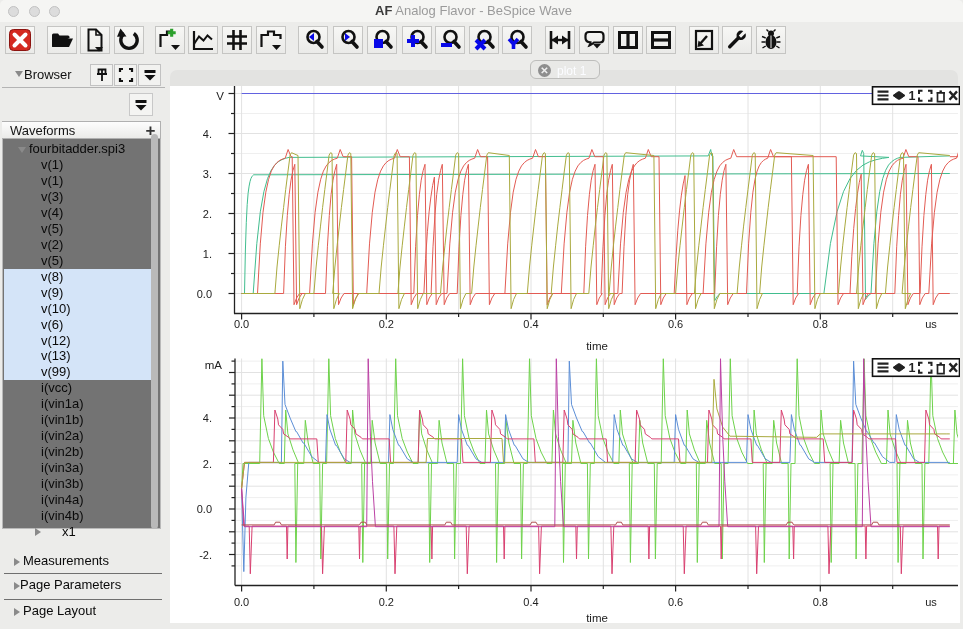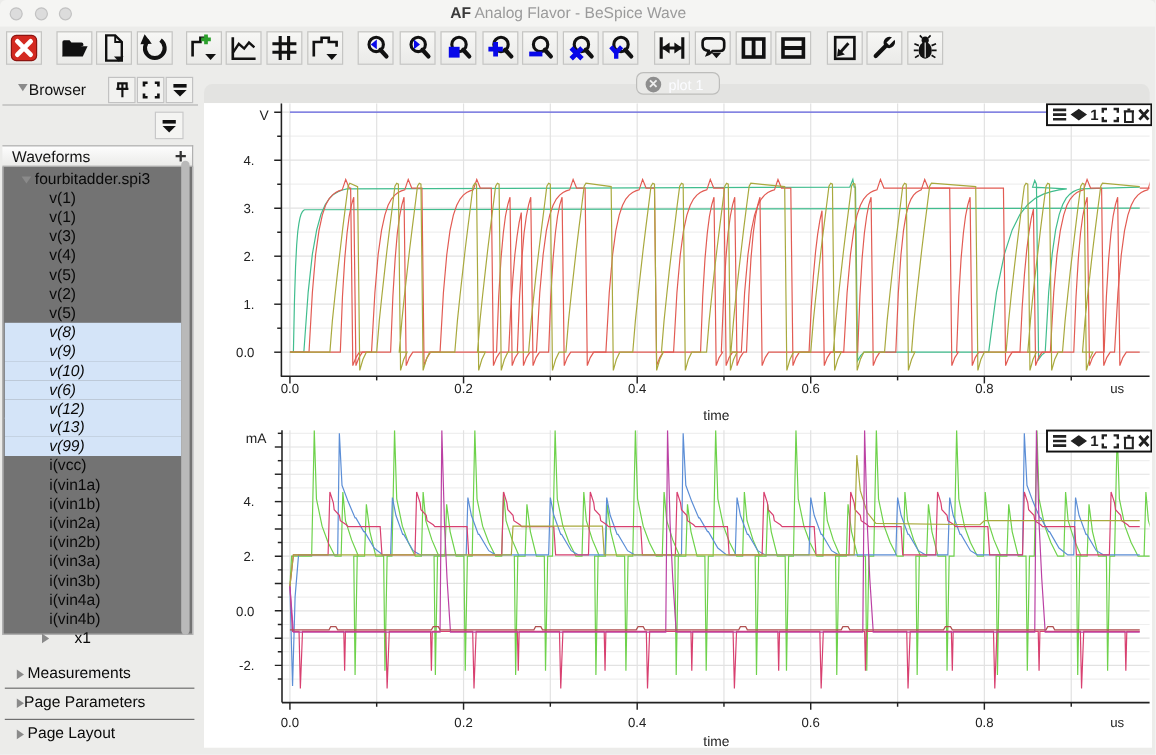--- a/index.html
+++ b/index.html
@@ -12,21 +12,21 @@
 .tri-d { display:inline-block; width:0; height:0; border-left:4.5px solid transparent; border-right:4.5px solid transparent; border-top:6px solid #8a8a8a; vertical-align:middle; }
 .tri-r { display:inline-block; width:0; height:0; border-top:4.5px solid transparent; border-bottom:4.5px solid transparent; border-left:6px solid #8a8a8a; vertical-align:middle; }
 .phdr { position:absolute; font-size:13px; color:#111; }
 .pbtn { position:absolute; top:64px; width:23px; height:21.5px; background:#f2f2f0; border:1px solid #c2c2c2; display:flex; align-items:center; justify-content:center; }
 #panelbox { position:absolute; left:2px; top:87px; width:162.5px; height:458.5px; border-top:1px solid #b4b4b4; }
 #filterbtn { position:absolute; left:129px; top:93px; width:23.5px; height:23px; background:#f4f4f2; border:1px solid #c8c8c8; display:flex; align-items:center; justify-content:center; }
 #wavehdr { position:absolute; left:2px; top:121px; width:158.5px; height:18px; background:linear-gradient(#fdfdfd,#ebebe9); border:1px solid #b0b0b0; border-left:none; font-size:13px; color:#151515; padding-left:8px; line-height:17px; }
 #wavehdr .plus { position:absolute; right:4px; top:0px; font-size:17px; font-weight:bold; color:#333; }
 #listbox { position:absolute; left:2px; top:139px; width:158.5px; height:390px; background:#737373; border:1px solid #b9b9b9; border-top:none; }
 .trow { position:absolute; left:1px; width:147px; height:16px; font-size:13px; color:#0a0a0a; white-space:nowrap; line-height:16px; }
-.trow.hl { background:#d4e4f8;font-style:italic; }
+.trow.hl { background:#d4e4f8; }
 #sbthumb { position:absolute; left:150.5px; top:134px; width:7.5px; height:395px; background:#b9b9b9; border-radius:4px; }
 .sect { position:absolute; left:0; width:166px; font-size:13px; color:#0a0a0a; }
 .sep { position:absolute; left:4px; width:158px; height:1px; background:#6f6f6f; }
 #tabstrip { position:absolute; left:170px; top:70px; width:788px; height:16px; background:#e3e3e1; border-radius:7px 7px 0 0; }
 #plotarea { position:absolute; left:170px; top:86px; width:790px; height:537px; background:#fff; }
 #tab { position:absolute; left:530px; top:60px; width:70px; height:19px; background:#e9e9e7; border:1px solid #bdbdbb; border-radius:6px; }
 #tab .cx { position:absolute; left:7px; top:3px; width:13px; height:13px; border-radius:50%; background:#8e8e8e; color:#efefef; font-size:10px; line-height:13px; text-align:center; font-weight:bold; }
 #tab .lbl { position:absolute; left:26px; top:2.5px; font-size:12px; color:#fbfcff; }
 .tick { font-size:11px; fill:#222; font-family:"Liberation Sans",sans-serif; }
 .unit { font-size:11.5px; fill:#222; font-family:"Liberation Sans",sans-serif; }

